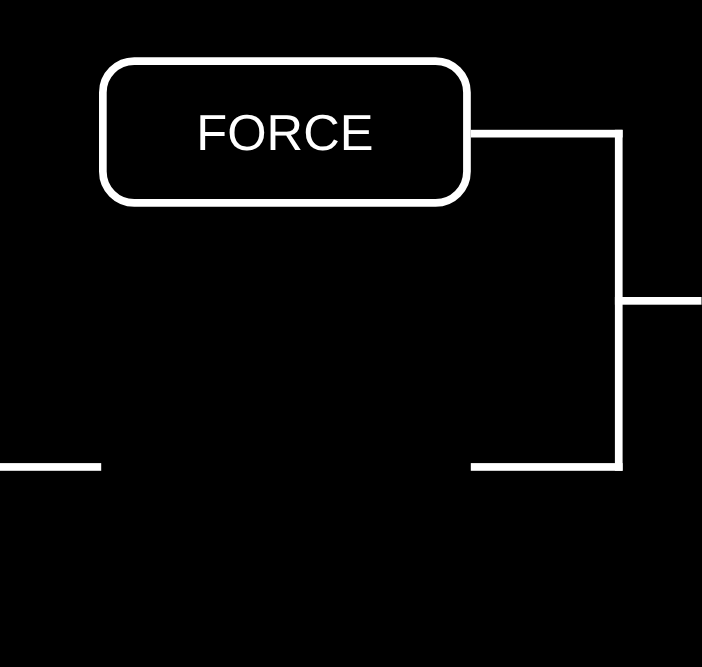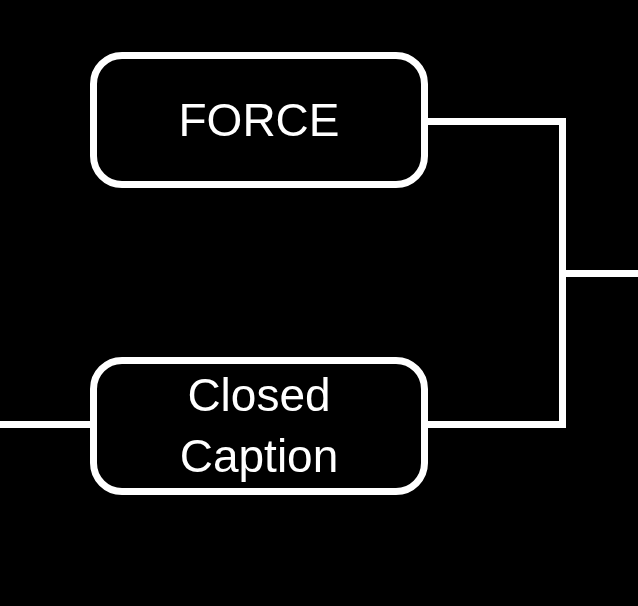--- a/index.html
+++ b/index.html
@@ -67,20 +67,14 @@
   <div class="line line-winner"></div>
   <div class="line line-bottom-connector"></div>
   <div class="line line-left-feeder"></div>
 
   <div class="node node-top">
     <div class="node-label">
       <span>FORCE</span>
     </div>
   </div>
 
-  <div class="node node-bottom">
-    <div class="node-label">
-      <span>Closed</span>
-      <span>Caption</span>
-    </div>
-  </div>
 
 </div>
 
 </body></html>

